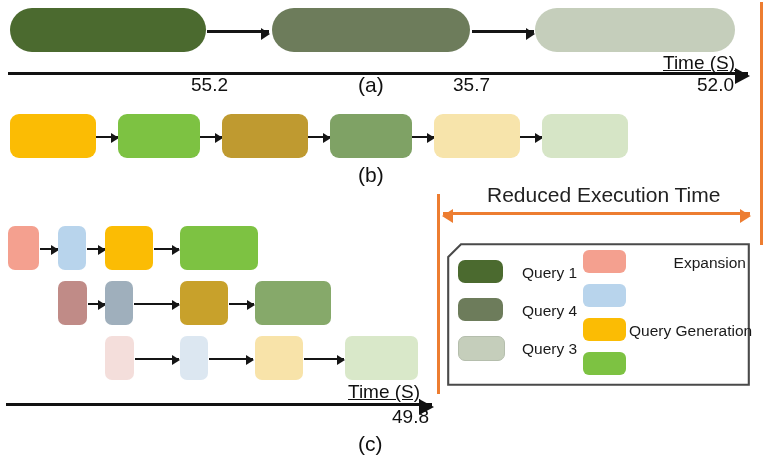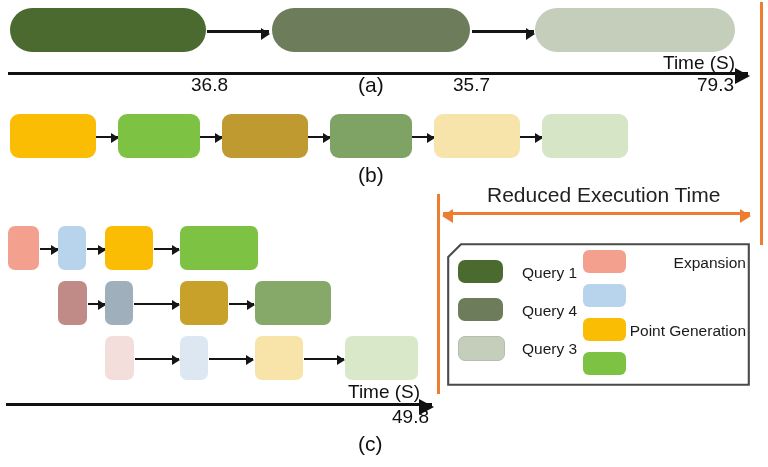--- a/index.html
+++ b/index.html
@@ -75,21 +75,21 @@
 
   
   .lbl {
     position: absolute;
     color: #111111;
     white-space: nowrap;
     font-weight: 400;
   }
   .tick { font-size: 19px; }
   .panelid { font-size: 21px; }
-  .timecap { font-size: 19px; }
+  .timecap { font-size: 19px; text-decoration: underline; }
   .legtext { font-size: 15.5px; color: #1a1a1a; }
   .redtext { font-size: 21px; color: #222222; }
 
   
   .vline {
     position: absolute;
     width: 0;
     border-left: 3px solid #ED7D31;
   }
   .darrow {
@@ -145,23 +145,23 @@
     <div class="pillbar" style="left:10px; top:8px; width:196px; height:44px; background:#4B6A2F;"></div>
     <div class="arrow" style="left:207px; top:30px; width:62px;"></div>
     <div class="pillbar" style="left:272px; top:8px; width:198px; height:44px; background:#6D7C5B;"></div>
     <div class="arrow" style="left:472px; top:30px; width:62px;"></div>
     <div class="pillbar" style="left:535px; top:8px; width:200px; height:44px; background:#C5CEBB;"></div>
 
     <div class="axis" style="left:8px; top:72px; width:740px;"></div>
 
     <div class="lbl timecap" style="left:663px; top:52px;">Time (S)</div>
 
-    <div class="lbl tick" style="left:191px; top:74px;">36.8</div>
+    <div class="lbl tick" style="left:191px; top:74px;">55.2</div>
     <div class="lbl tick" style="left:453px; top:74px;">35.7</div>
-    <div class="lbl tick" style="left:697px; top:74px;">79.3</div>
+    <div class="lbl tick" style="left:697px; top:74px;">52.0</div>
 
     <div class="lbl panelid" style="left:358px; top:73px;">(a)</div>
   </div>
 
   <div>
     <div class="boxb" style="left:10px; top:114px; width:86px; height:44px; background:#FBBC04;"></div>
     <div class="arrow thin" style="left:96px; top:136px; width:22px;"></div>
     <div class="boxb" style="left:118px; top:114px; width:82px; height:44px; background:#7DC242;"></div>
     <div class="arrow thin" style="left:200px; top:136px; width:22px;"></div>
     <div class="boxb" style="left:222px; top:114px; width:86px; height:44px; background:#BF9A30;"></div>
@@ -237,18 +237,18 @@
 
     <div class="leg-sw q" style="left:11px; top:93px; width:45px; height:23px; background:#C5CEBB; border:1px solid #b5bead;"></div>
     <div class="lbl legtext" style="left:75px; top:97px;">Query 3</div>
 
     <div class="leg-sw" style="left:136px; top:7px; width:43px; height:23px; background:#F4A08F;"></div>
     <div class="lbl legtext" style="left:194px; top:11px; width:105px; text-align:right;">Expansion</div>
 
     <div class="leg-sw" style="left:136px; top:41px; width:43px; height:23px; background:#B8D4EC;"></div>
 
     <div class="leg-sw" style="left:136px; top:75px; width:43px; height:23px; background:#FBBC04;"></div>
-    <div class="lbl legtext" style="left:182px; top:79px; width:117px; text-align:right;">Point Generation</div>
+    <div class="lbl legtext" style="left:182px; top:79px; width:117px; text-align:right;">Query Generation</div>
 
     <div class="leg-sw" style="left:136px; top:109px; width:43px; height:23px; background:#7DC242;"></div>
   </div>
 
 </div>
 
 </body></html>

